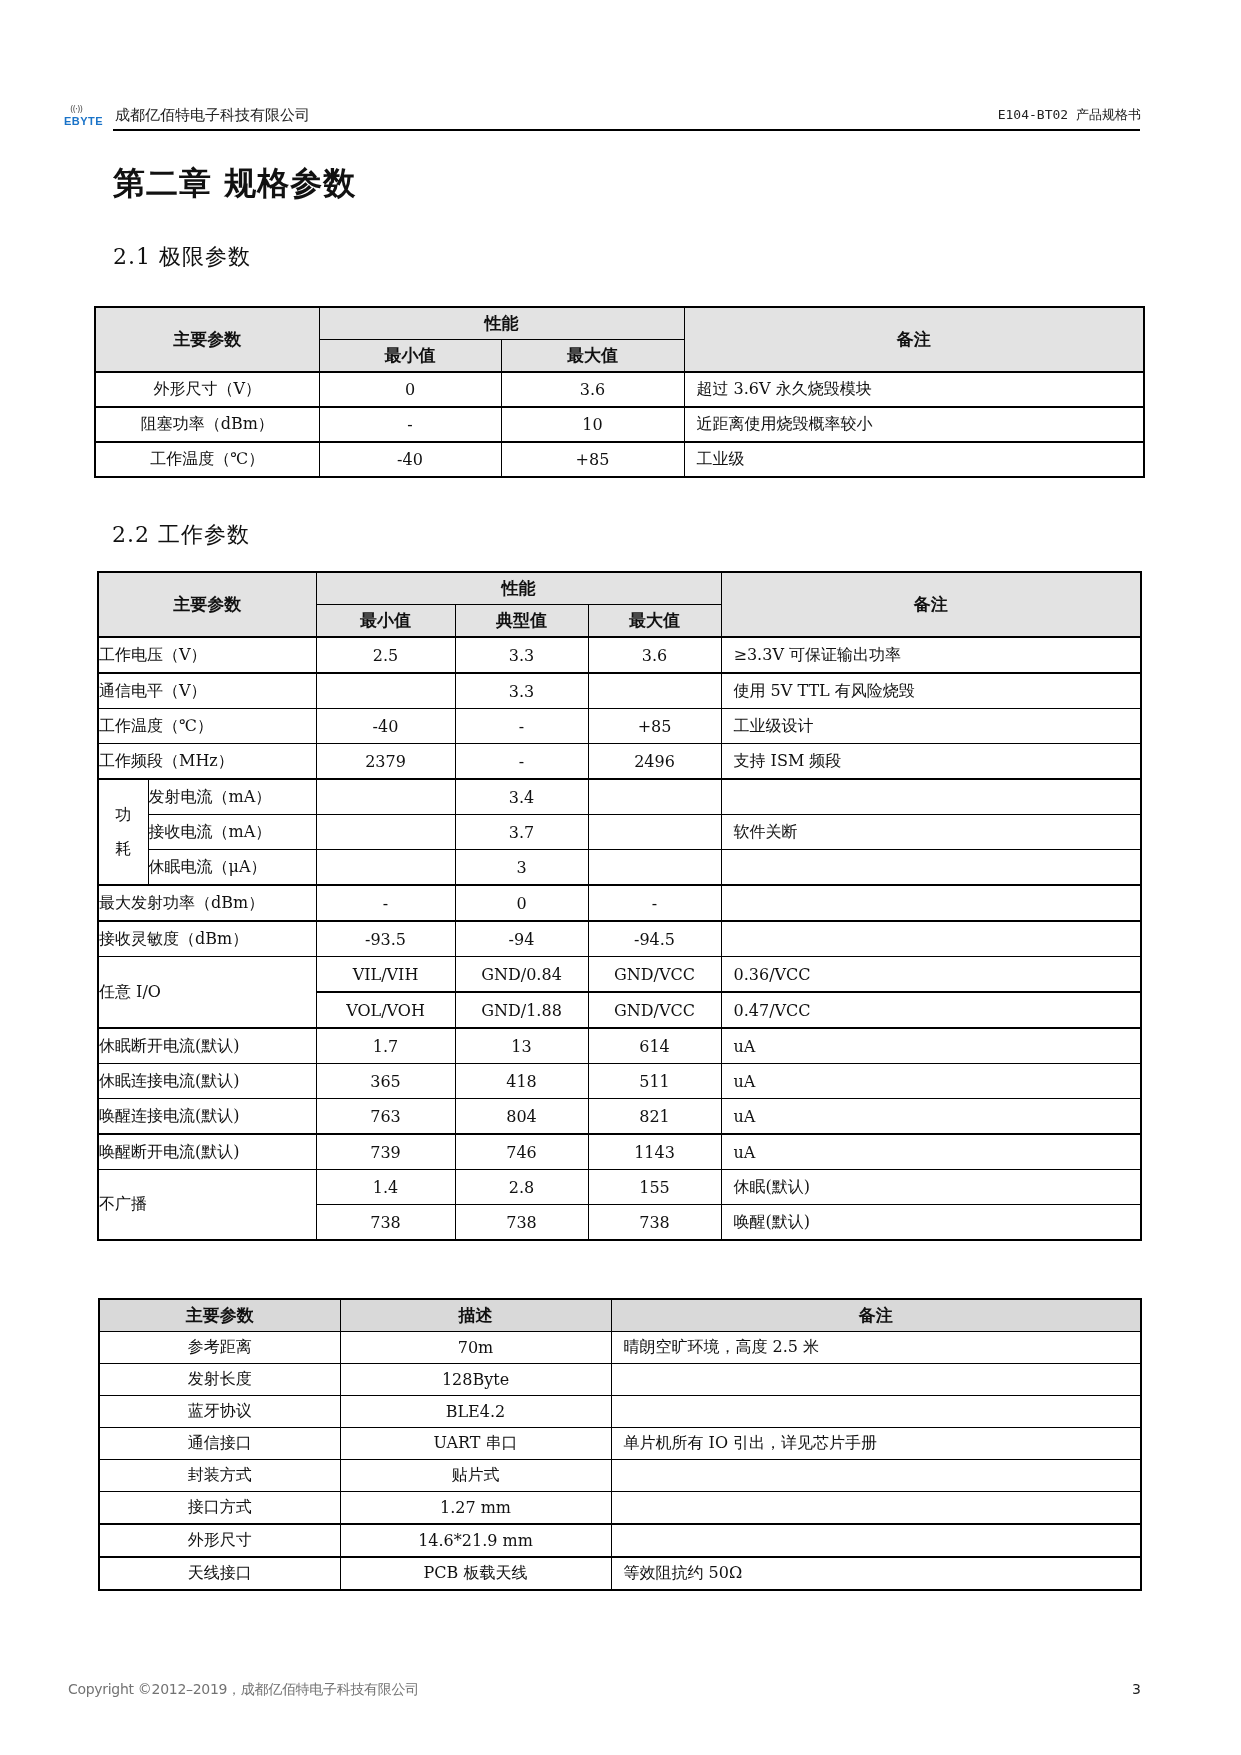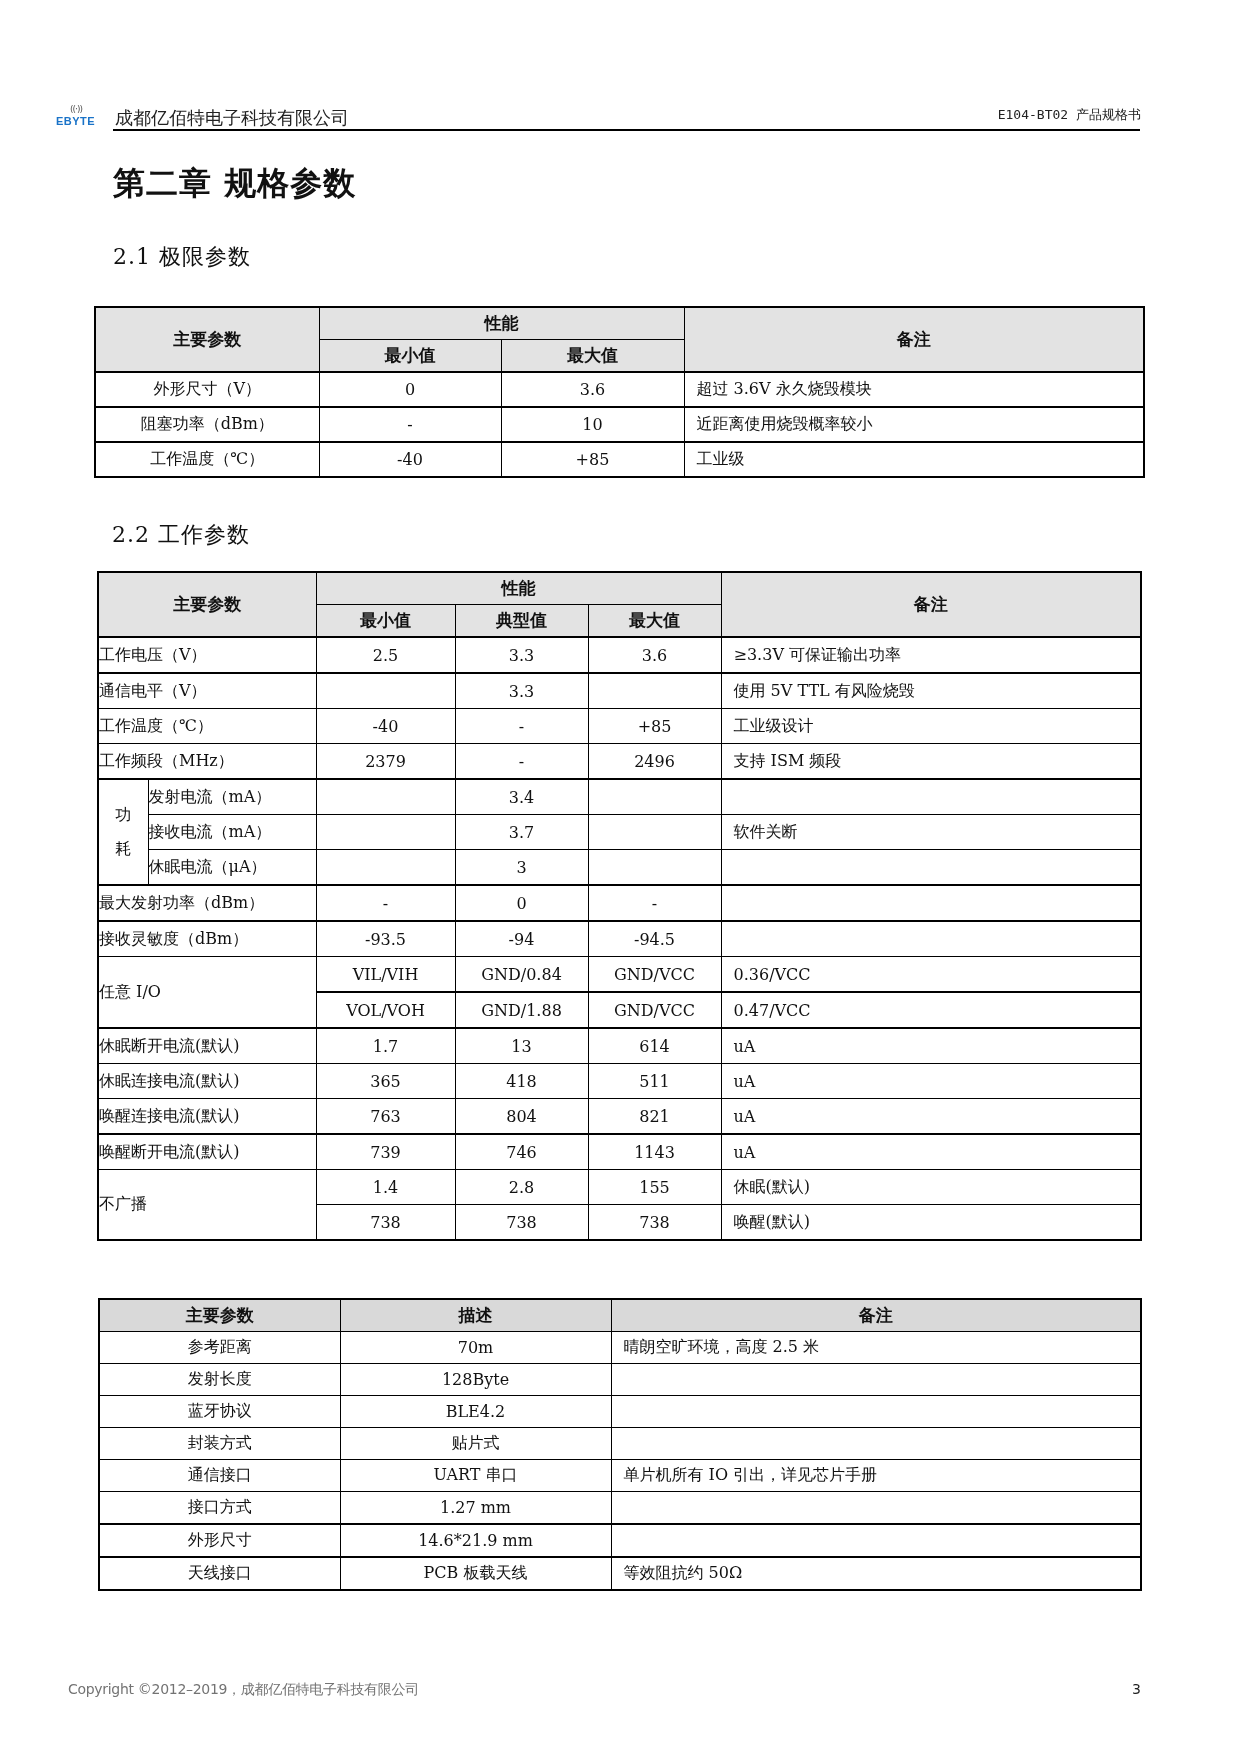--- a/index.html
+++ b/index.html
@@ -4,23 +4,23 @@
 <style>
   html, body { margin:0; padding:0; background:#ffffff; }
   body { width:1241px; height:1755px; position:relative; overflow:hidden;
          font-family:"DejaVu Serif","Liberation Serif",serif; color:#111; }
   .abs { position:absolute; }
 
   
   .logo { left:56px; top:104px; width:44px; height:22px; }
   .logo-waves { position:absolute; left:14px; top:0px; font-size:9px; color:#555; letter-spacing:-1px;
                 font-family:"DejaVu Sans",sans-serif; line-height:10px; }
-  .logo-text { position:absolute; left:0; top:11px; font-size:11px; font-weight:bold; color:#1a73c8;
+  .logo-text { position:absolute; left:8px; top:11px; font-size:11px; font-weight:bold; color:#1a73c8;
                font-family:"Liberation Sans",sans-serif; letter-spacing:0.5px; }
-  .hdr-company { left:115px; top:106px; font-size:18px; color:#222; }
+  .hdr-company { left:115px; top:106px; font-size:15px; color:#222; }
   .hdr-product { right:100px; top:106px; font-size:13px; color:#222; font-family:"DejaVu Sans Mono","Liberation Mono",monospace; }
   .hdr-line { left:113px; top:129px; width:1027px; height:2px; background:#000; }
 
   
   .chapter { left:113px; top:162px; font-size:32px; font-weight:bold; font-family:"DejaVu Sans",sans-serif; letter-spacing:1px; }
   .sec { font-size:22px; font-family:"DejaVu Serif",serif; font-weight:normal; letter-spacing:1px; }
   .sec1 { left:113px; top:242px; }
   .sec2 { left:112px; top:508px;margin-top:12px; }
 
   table { border-collapse:collapse; position:absolute; table-layout:fixed; }
@@ -275,30 +275,30 @@
     <td>发射长度</td>
     <td>128Byte</td>
     <td class="l"></td>
   </tr>
   <tr>
     <td>蓝牙协议</td>
     <td>BLE4.2</td>
     <td class="l"></td>
   </tr>
   <tr>
-    <td>封装方式</td>
-    <td>贴片式</td>
-    <td class="l"></td>
-  </tr>
-  <tr>
     <td>通信接口</td>
     <td>UART 串口</td>
     <td class="l">单片机所有 IO 引出，详见芯片手册</td>
   </tr>
   <tr>
+    <td>封装方式</td>
+    <td>贴片式</td>
+    <td class="l"></td>
+  </tr>
+  <tr>
     <td>接口方式</td>
     <td>1.27 mm</td>
     <td class="l"></td>
   </tr>
   <tr class="thick">
     <td>外形尺寸</td>
     <td>14.6*21.9 mm</td>
     <td class="l"></td>
   </tr>
   <tr class="thick">

